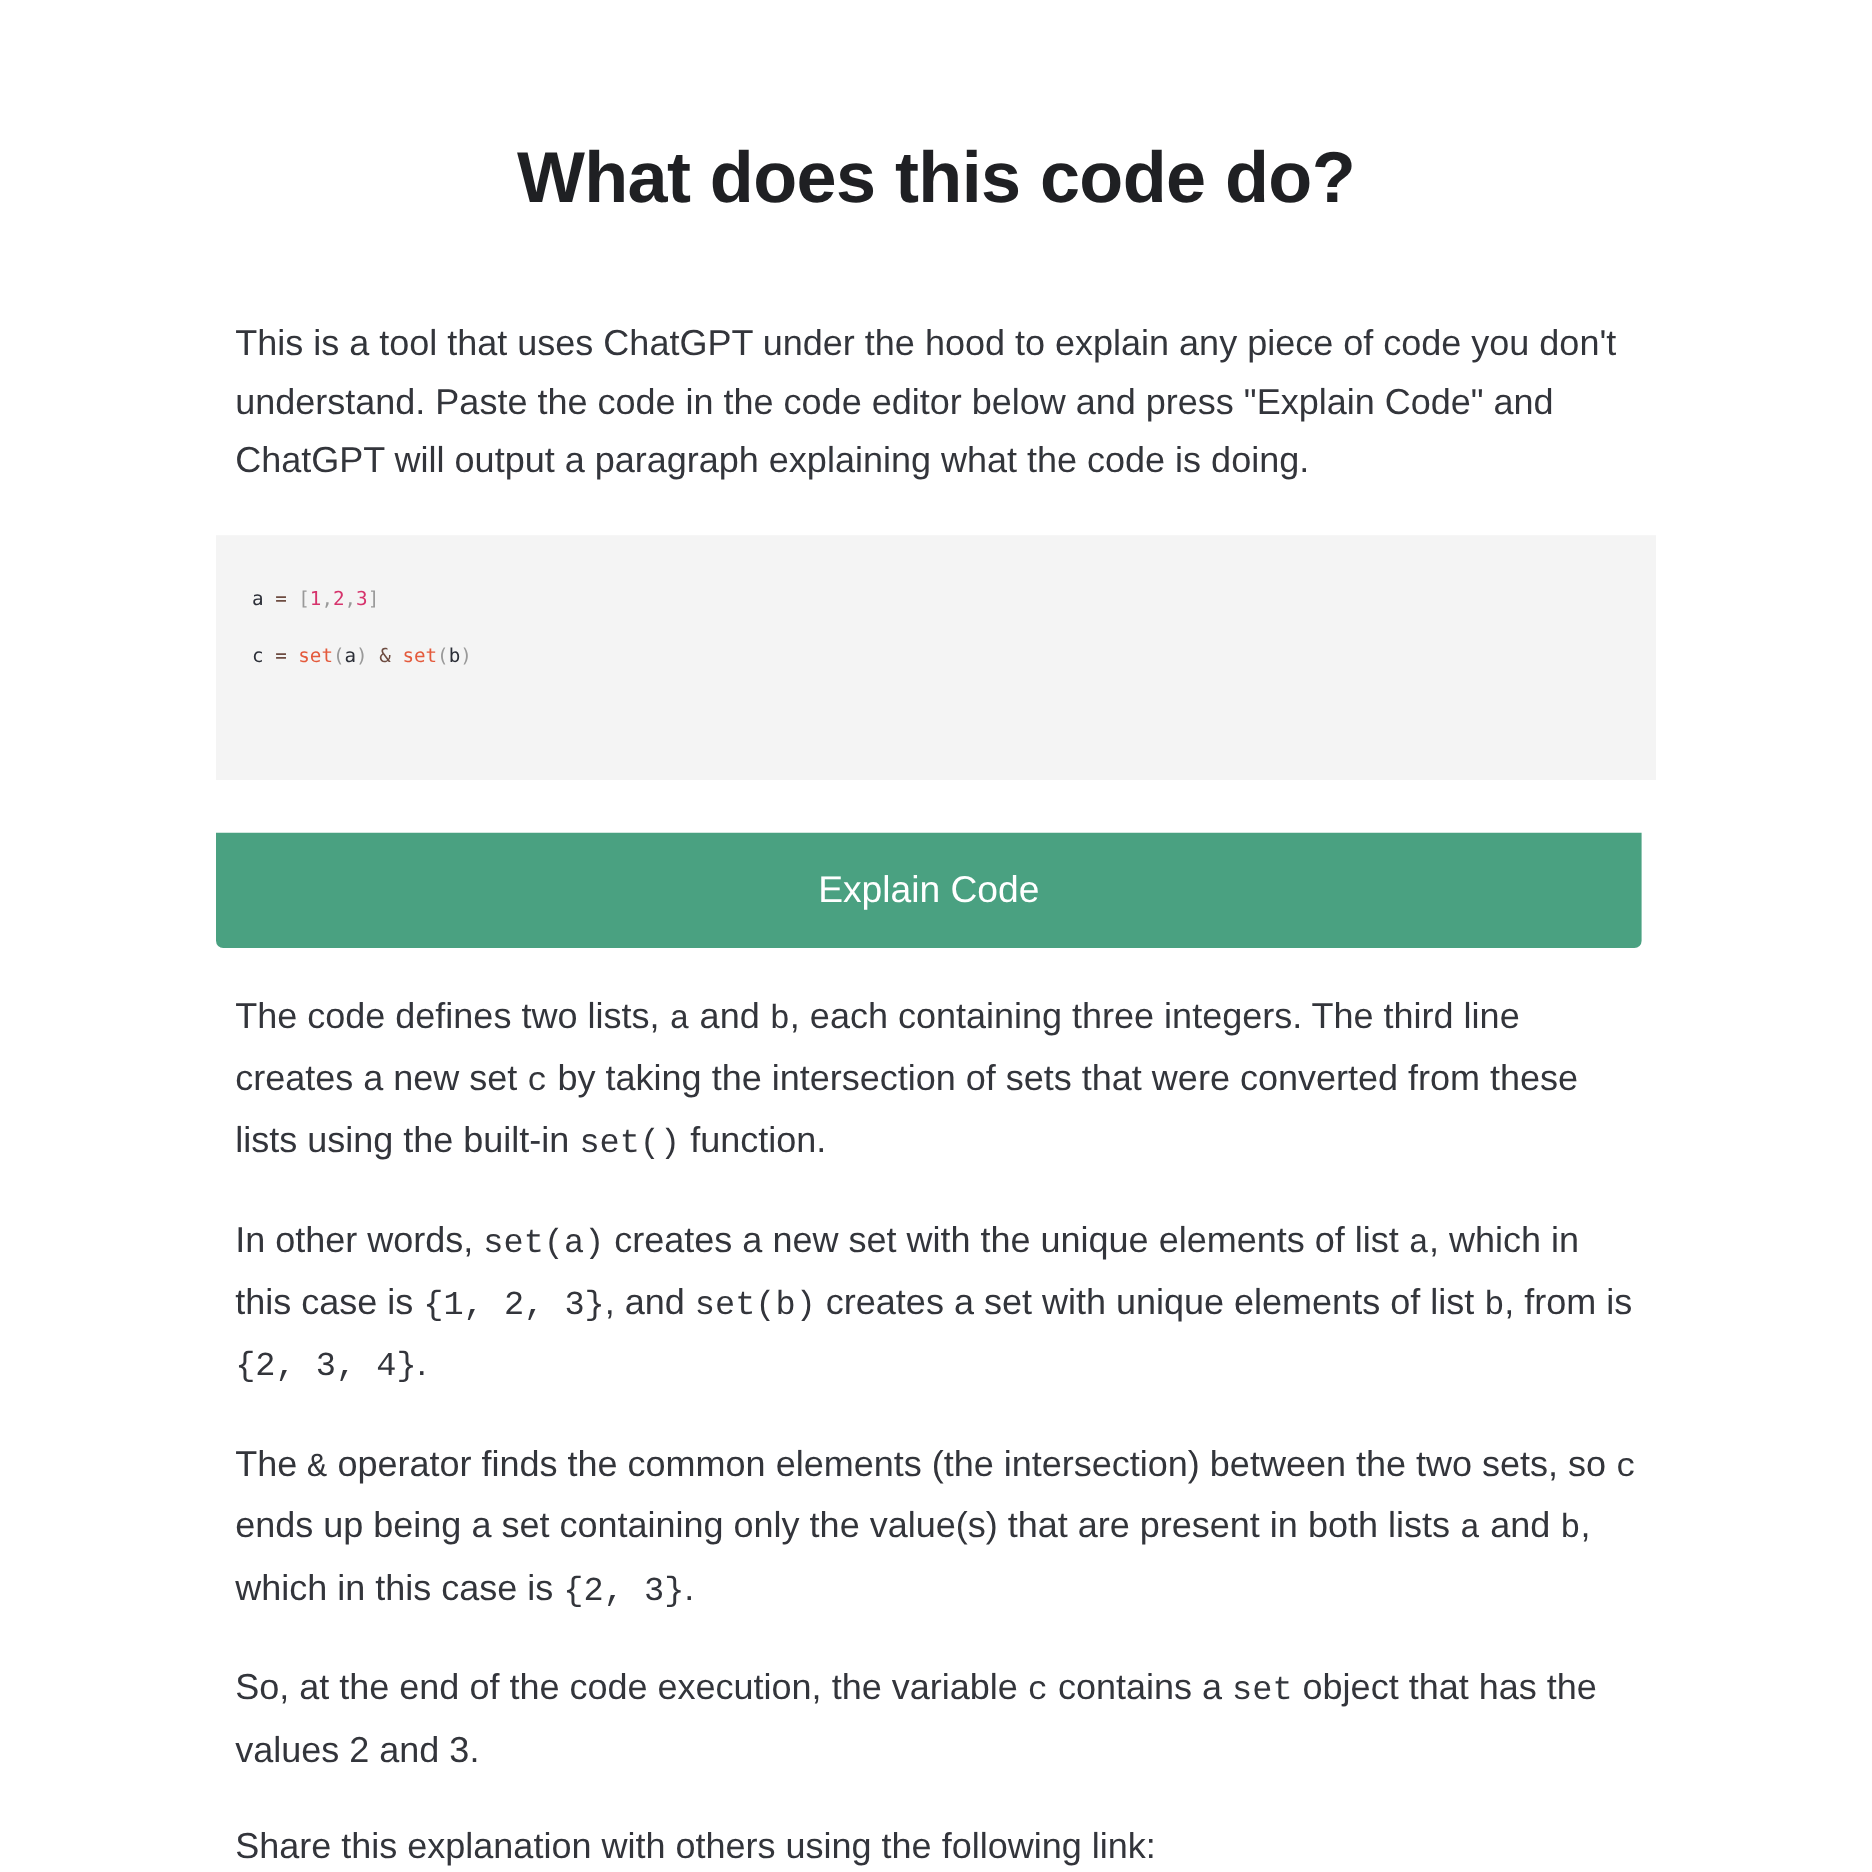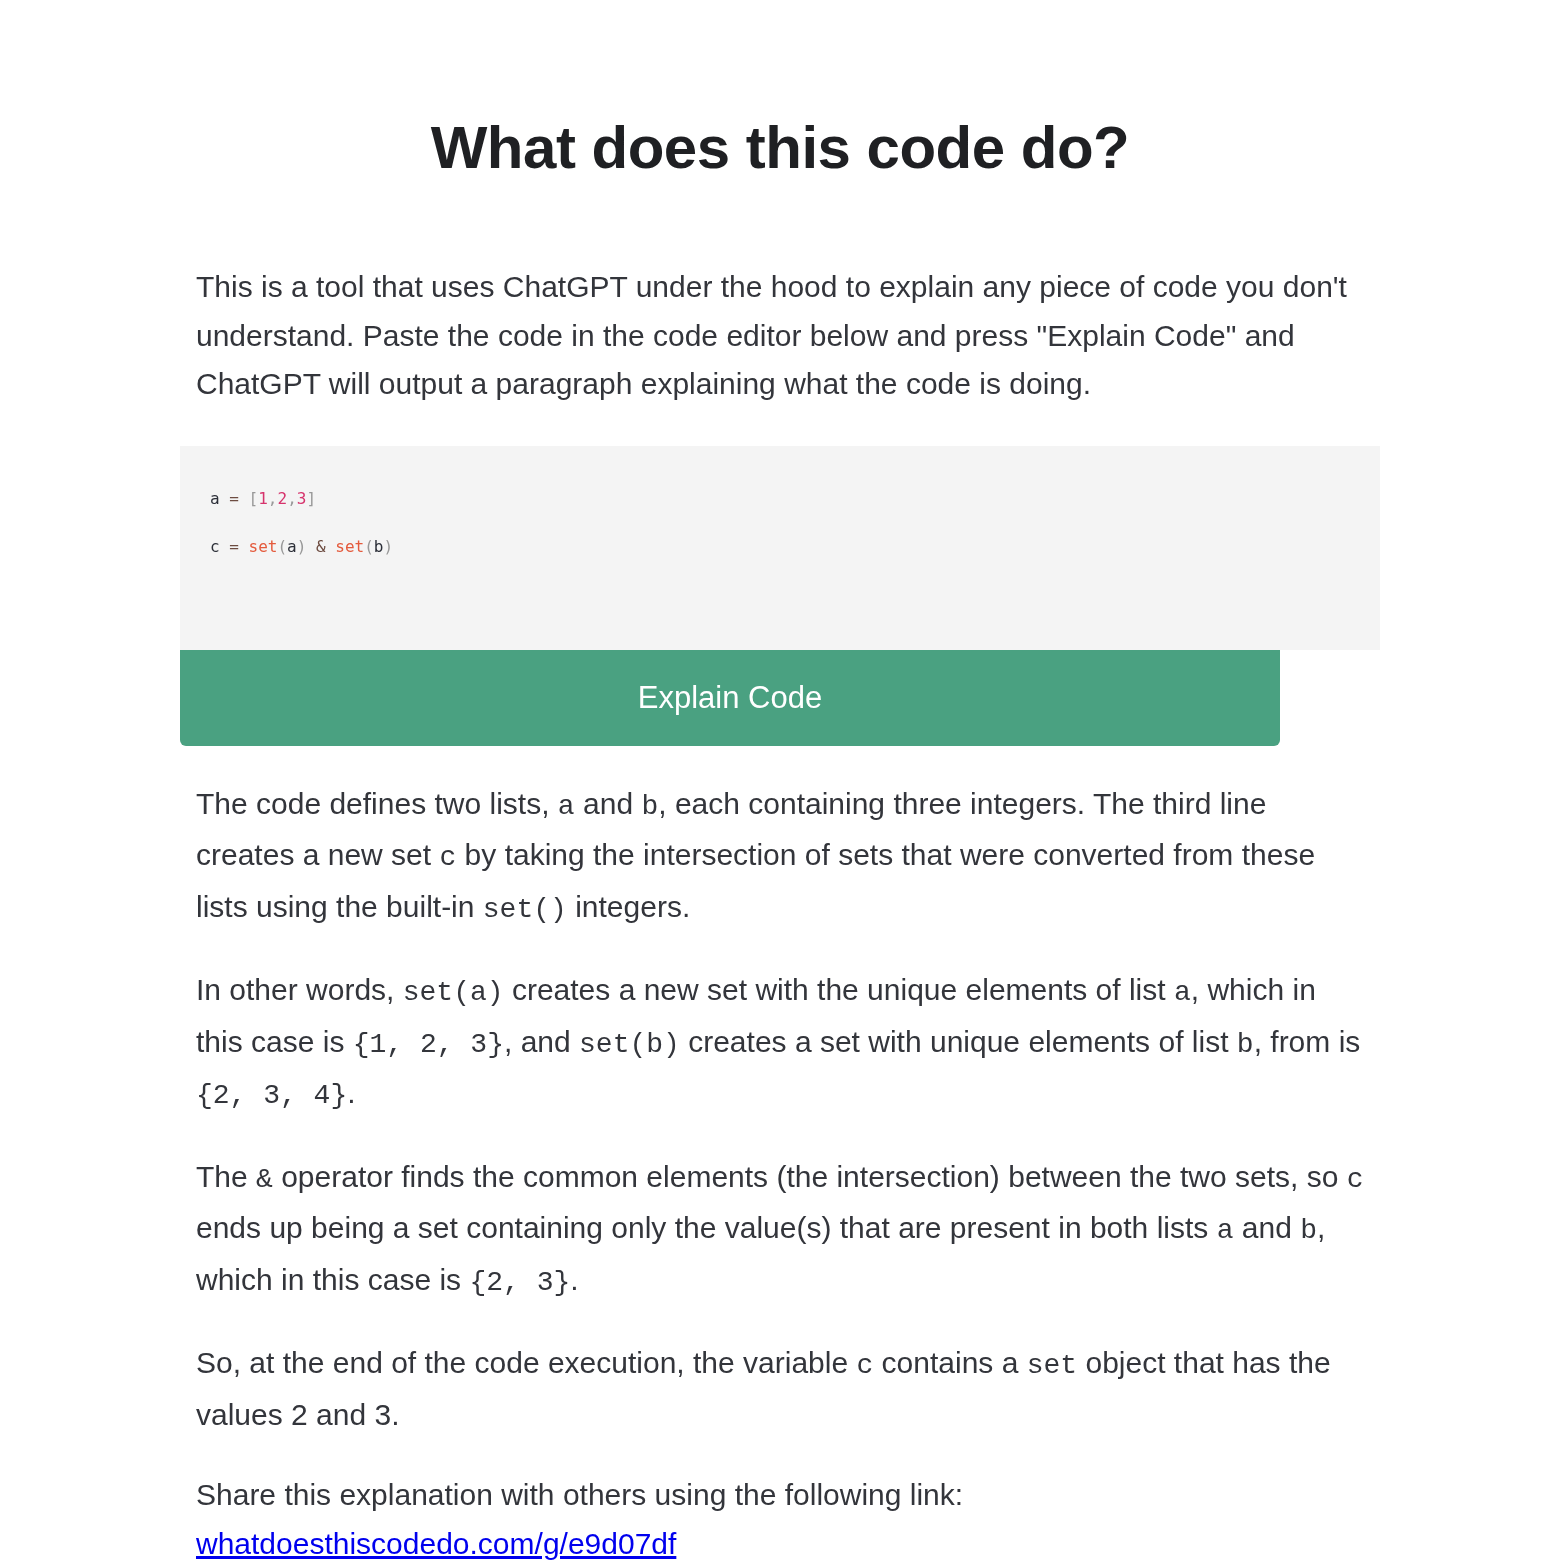--- a/index.html
+++ b/index.html
@@ -8,21 +8,21 @@
   h1 { margin: 0; text-align: center; font-size: 60px; font-weight: 700; color: #1f2023; letter-spacing: -0.5px; line-height: 76px; }
   p { margin: 16px; font-size: 30px; line-height: 48.5px; color: #33353b; }
   .intro { margin-top: 77px; }
   .editor { margin-top: 37px; background: #f4f4f4; height: 204px; box-sizing: border-box; padding: 29px 30px; font-family: "DejaVu Sans Mono", "Liberation Mono", monospace; font-size: 16px; line-height: 48px; color: #2c2f38; }
   .editor .line { white-space: pre; height: 48px; }
   .tok-var { color: #2c2f38; }
   .tok-op { color: #6d4c41; }
   .tok-punc { color: #999999; }
   .tok-num { color: #d6336c; }
   .tok-fn { color: #e45a3c; }
-  .btn { display: block; width: 1100px; height: 96px; border: none; border-radius: 0 0 6px 6px; background: #4aa181; color: #ffffff; font-family: "Liberation Sans", "DejaVu Sans", sans-serif; font-size: 31px; cursor: pointer; padding: 0; }
+  .btn { display: block; width: 1188px; height: 96px; border: none; border-radius: 0 0 6px 6px; background: #4aa181; color: #ffffff; font-family: "Liberation Sans", "DejaVu Sans", sans-serif; font-size: 31px; cursor: pointer; padding: 0; margin-top: 44px; }
   .answer { margin-top: 34px; }
   .answer p { margin-bottom: 32px; }
   code { font-family: "Liberation Mono", "DejaVu Sans Mono", monospace; font-size: 28px; color: #33353b; }
   .share a { color: #0000ee; }
 </style>
 </head>
 <body>
 
 <div class="page">
   <h1>What does this code do?</h1>
@@ -30,21 +30,21 @@
   <p class="intro">This is a tool that uses ChatGPT under the hood to explain any piece of code you don't understand. Paste the code in the code editor below and press "Explain Code" and ChatGPT will output a paragraph explaining what the code is doing.</p>
 
   <div class="editor">
     <div class="line"><span class="tok-var">a</span> <span class="tok-op">=</span> <span class="tok-punc">[</span><span class="tok-num">1</span><span class="tok-punc">,</span><span class="tok-num">2</span><span class="tok-punc">,</span><span class="tok-num">3</span><span class="tok-punc">]</span></div>
     <div class="line"><span class="tok-var">c</span> <span class="tok-op">=</span> <span class="tok-fn">set</span><span class="tok-punc">(</span><span class="tok-var">a</span><span class="tok-punc">)</span> <span class="tok-op">&amp;</span> <span class="tok-fn">set</span><span class="tok-punc">(</span><span class="tok-var">b</span><span class="tok-punc">)</span></div>
   </div>
 
   <button class="btn">Explain Code</button>
 
   <div class="answer">
-    <p><span>The code defines two lists, </span><code>a</code><span> and </span><code>b</code><span>, each containing three integers. The third line creates a new set </span><code>c</code><span> by taking the intersection of sets that were converted from these lists using the built-in </span><code>set()</code><span> integers.</span></p>
+    <p><span>The code defines two lists, </span><code>a</code><span> and </span><code>b</code><span>, each containing three integers. The third line creates a new set </span><code>c</code><span> by taking the intersection of sets that were converted from these lists using the built-in </span><code>set()</code><span> function.</span></p>
 
     <p><span>In other words, </span><code>set(a)</code><span> creates a new set with the unique elements of list </span><code>a</code><span>, which in this case is </span><code>{1, 2, 3}</code><span>, and </span><code>set(b)</code><span> creates a set with unique elements of list </span><code>b</code><span>, from is </span><code>{2, 3, 4}</code><span>.</span></p>
 
     <p><span>The </span><code>&amp;</code><span> operator finds the common elements (the intersection) between the two sets, so </span><code>c</code><span> ends up being a set containing only the value(s) that are present in both lists </span><code>a</code><span> and </span><code>b</code><span>, which in this case is </span><code>{2, 3}</code><span>.</span></p>
 
     <p><span>So, at the end of the code execution, the variable </span><code>c</code><span> contains a </span><code>set</code><span> object that has the values 2 and 3.</span></p>
 
     <p class="share"><span>Share this explanation with others using the following link:</span><br><a href="#">whatdoesthiscodedo.com/g/e9d07df</a></p>
   </div>
 </div>

